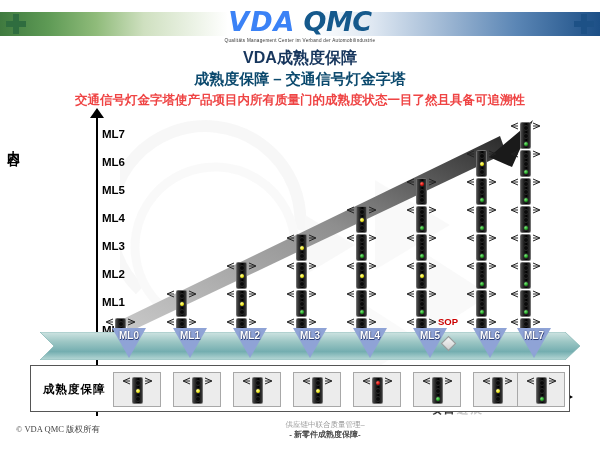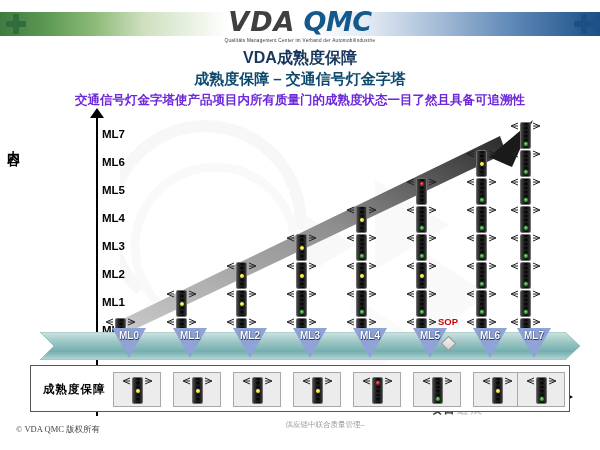--- a/index.html
+++ b/index.html
@@ -29,21 +29,21 @@
   .cross i { left:7px; top:0; width:6px; height:20px; }
   .cross b { left:0; top:7px; width:20px; height:6px; }
 
   .logo-wrap {
     position:absolute; left:0; top:8px; width:600px;
     text-align:center; line-height:1;
   }
   .logo-vda {
     font-family:"DejaVu Sans", sans-serif;
     font-weight:bold; font-style:italic; font-size:27px;
-    letter-spacing:1px; color:#404040; vertical-align:middle;
+    letter-spacing:1px; color:#3b82f6; vertical-align:middle;
   }
   .logo-qmc {
     font-family:"DejaVu Sans", sans-serif;
     font-weight:bold; font-style:italic; font-size:27px;
     letter-spacing:-0.5px; color:#15598c; vertical-align:middle;
     margin-left:8px;
   }
   .logo-sub {
     position:absolute; left:0; top:38px; width:600px;
     text-align:center; font-size:4.6px; color:#333;
@@ -54,21 +54,21 @@
   .title1 {
     position:absolute; left:0; top:48px; width:600px; text-align:center;
     font-size:16px; font-weight:bold; color:#17365d;
   }
   .title2 {
     position:absolute; left:0; top:70px; width:600px; text-align:center;
     font-size:15px; font-weight:bold; color:#0c4a6e;
   }
   .title3 {
     position:absolute; left:0; top:92px; width:600px; text-align:center;
-    font-size:12.5px; font-weight:bold; color:#6d28d9;
+    font-size:12.5px; font-weight:bold; color:#ef4444;
   }
 
   
   .watermark {
     position:absolute; left:120px; top:120px; width:420px; height:280px;
     opacity:0.5; pointer-events:none;
   }
 
   
   .chart { position:absolute; left:0; top:110px; width:600px; height:310px; }
@@ -988,13 +988,14 @@
           </div>
         </div>
       </div>
   </div>
 
 </div>
 
 <div class="footer-left">© VDA QMC 版权所有</div>
 <div class="footer-right">
   <div class="l1">供应链中联合质量管理–</div>
+  <div class="l2">- 新零件成熟度保障-</div>
 </div>
 
 </body></html>

